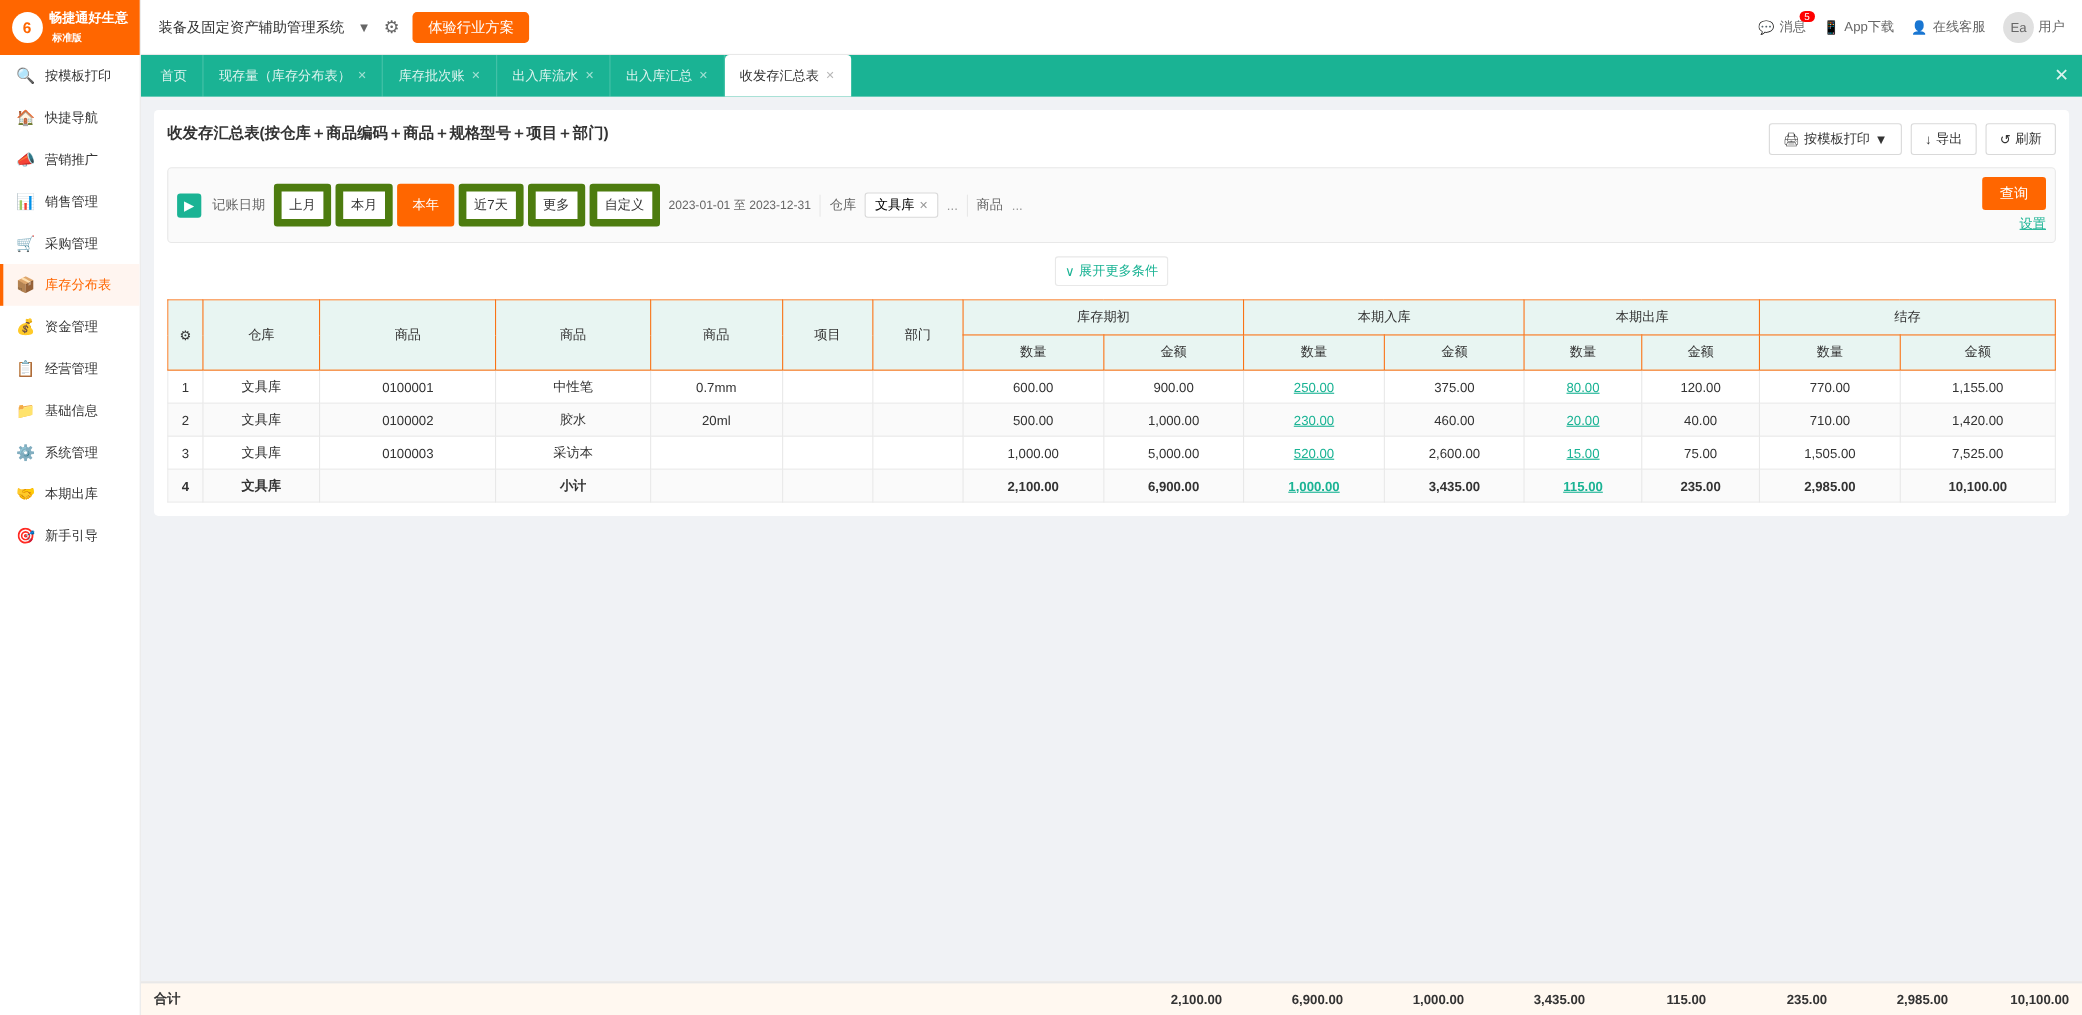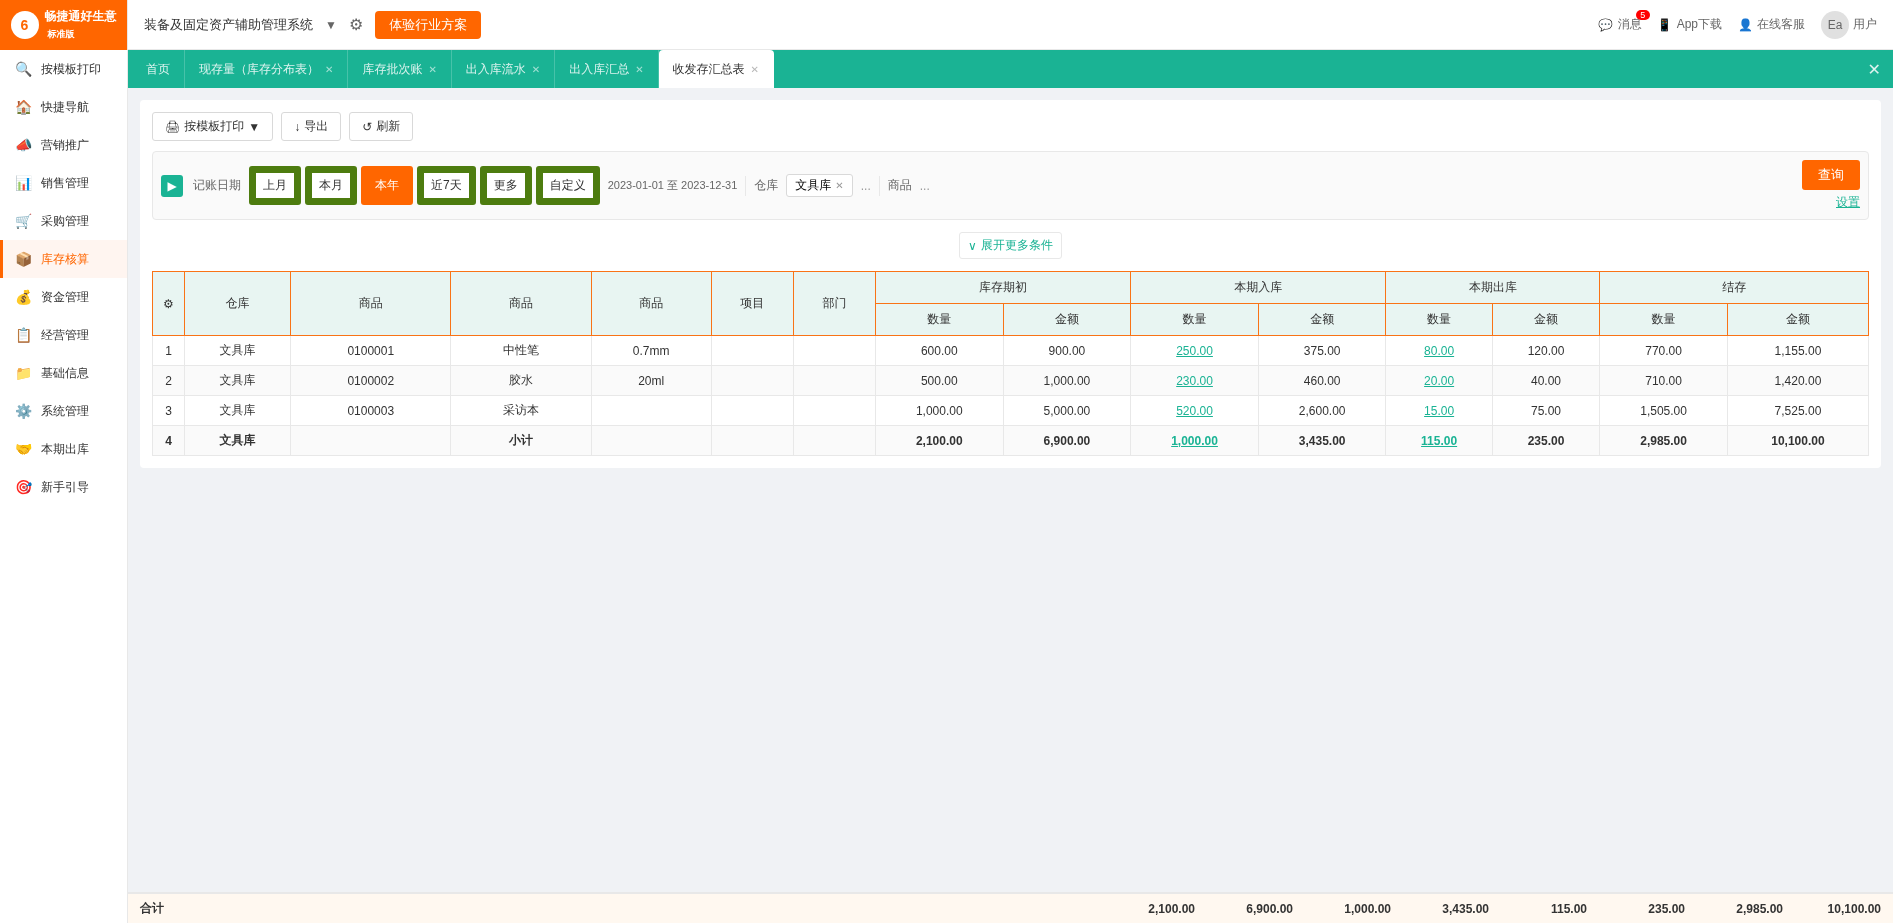--- a/index.html
+++ b/index.html
@@ -68,21 +68,21 @@
 
     
     .data-table { width: 100%; border-collapse: collapse; font-size: 12px; }
     .data-table th { background: #e8f5f2; color: #333; padding: 7px 8px; text-align: center; border: 1px solid #f97316; font-weight: normal; white-space: nowrap; }
     .data-table td { padding: 6px 8px; text-align: center; border: 1px solid #e8e8e8; color: #333; white-space: nowrap; }
     .data-table tr:nth-child(even) td { background: #fafafa; }
     .data-table .subtotal td { font-weight: bold; background: #f0f5ff; }
     .link-val { color: #1ab394; text-decoration: underline; cursor: pointer; }
     .gear-col { width: 32px; }
     .th-group { background: #d4ede8; }
-    .footer-bar { background: #fff8f0; border-top: 2px solid #e8e8e8; padding: 6px 12px; display: flex; align-items: center; gap: 8px; font-size: 12px; font-weight: bold; }
+    .footer-bar { background: #fff8f0; border-top: 2px solid #e8e8e8; padding: 6px 12px; display: flex; align-items: center; gap: 20px; font-size: 12px; font-weight: bold; }
     .footer-label { color: #333; min-width: 60px; }
     .footer-val { min-width: 90px; text-align: right; color: #333; }
     .table-wrap { overflow-x: auto; }
   </style>
 </head>
 <body>
 
 <div class="sidebar">
   <div class="sidebar-logo">
     <div class="logo-icon">
@@ -109,21 +109,21 @@
       <div class="sidebar-item">
       <span class="item-icon">📊</span>
       <span class="item-label">销售管理</span>
     </div>
       <div class="sidebar-item">
       <span class="item-icon">🛒</span>
       <span class="item-label">采购管理</span>
     </div>
       <div class="sidebar-item active">
       <span class="item-icon">📦</span>
-      <span class="item-label">库存核算</span>
+      <span class="item-label">库存分布表</span>
     </div>
       <div class="sidebar-item">
       <span class="item-icon">💰</span>
       <span class="item-label">资金管理</span>
     </div>
       <div class="sidebar-item">
       <span class="item-icon">📋</span>
       <span class="item-label">经营管理</span>
     </div>
       <div class="sidebar-item">
@@ -203,20 +203,21 @@
         <span>收发存汇总表</span>
         <span class="close-x">✕</span>
       </div>
       <div class="nav-close-all">✕</div>
     </div>
 
   <div class="page-content">
     <div class="content-card">
 
       <div style="display:flex;align-items:flex-start;justify-content:space-between;margin-bottom:10px;">
+        <div class="page-title">收发存汇总表(按仓库＋商品编码＋商品＋规格型号＋项目＋部门)</div>
         <div style="display:flex;gap:8px;align-items:center;">
           <div class="action-btn">
             <span>🖨</span>
             <span>按模板打印</span>
             <span>▼</span>
           </div>
           <div class="action-btn">
             <span>↓</span>
             <span>导出</span>
           </div>

